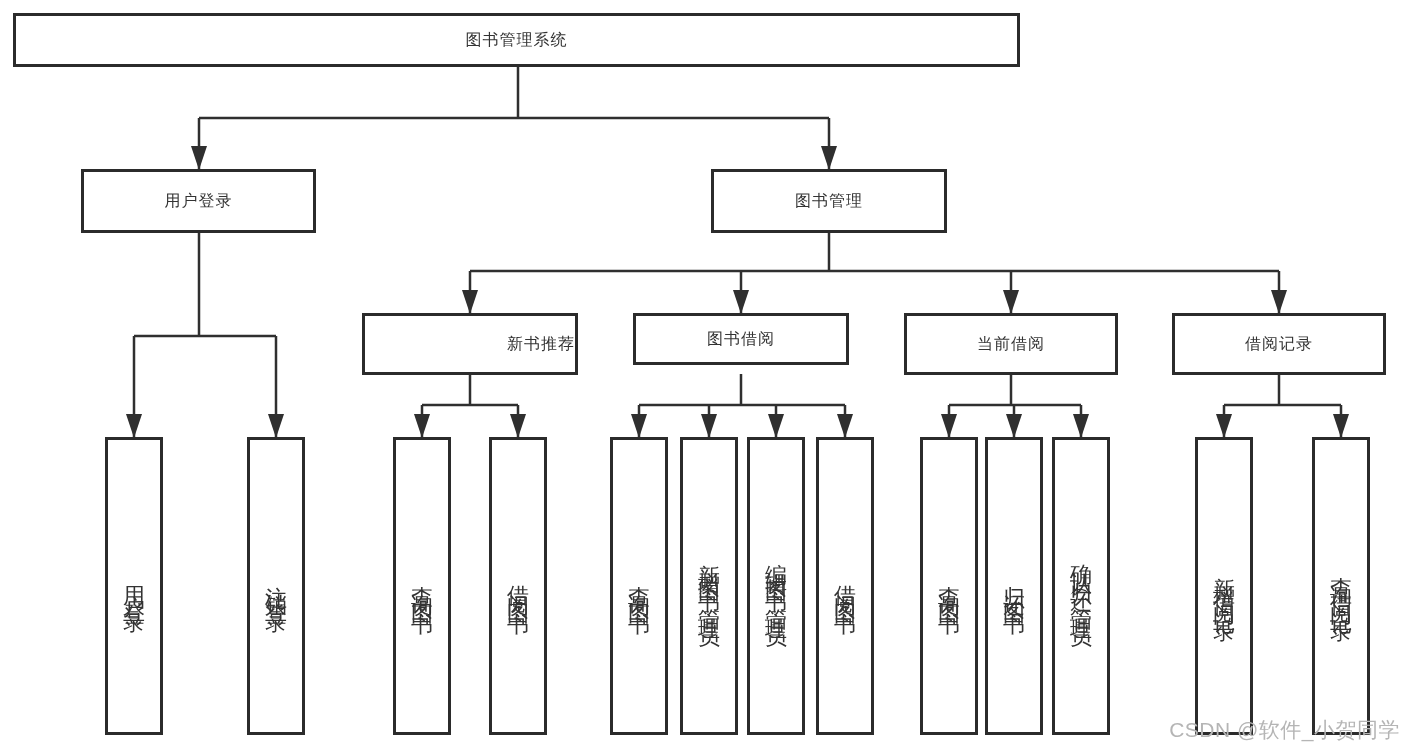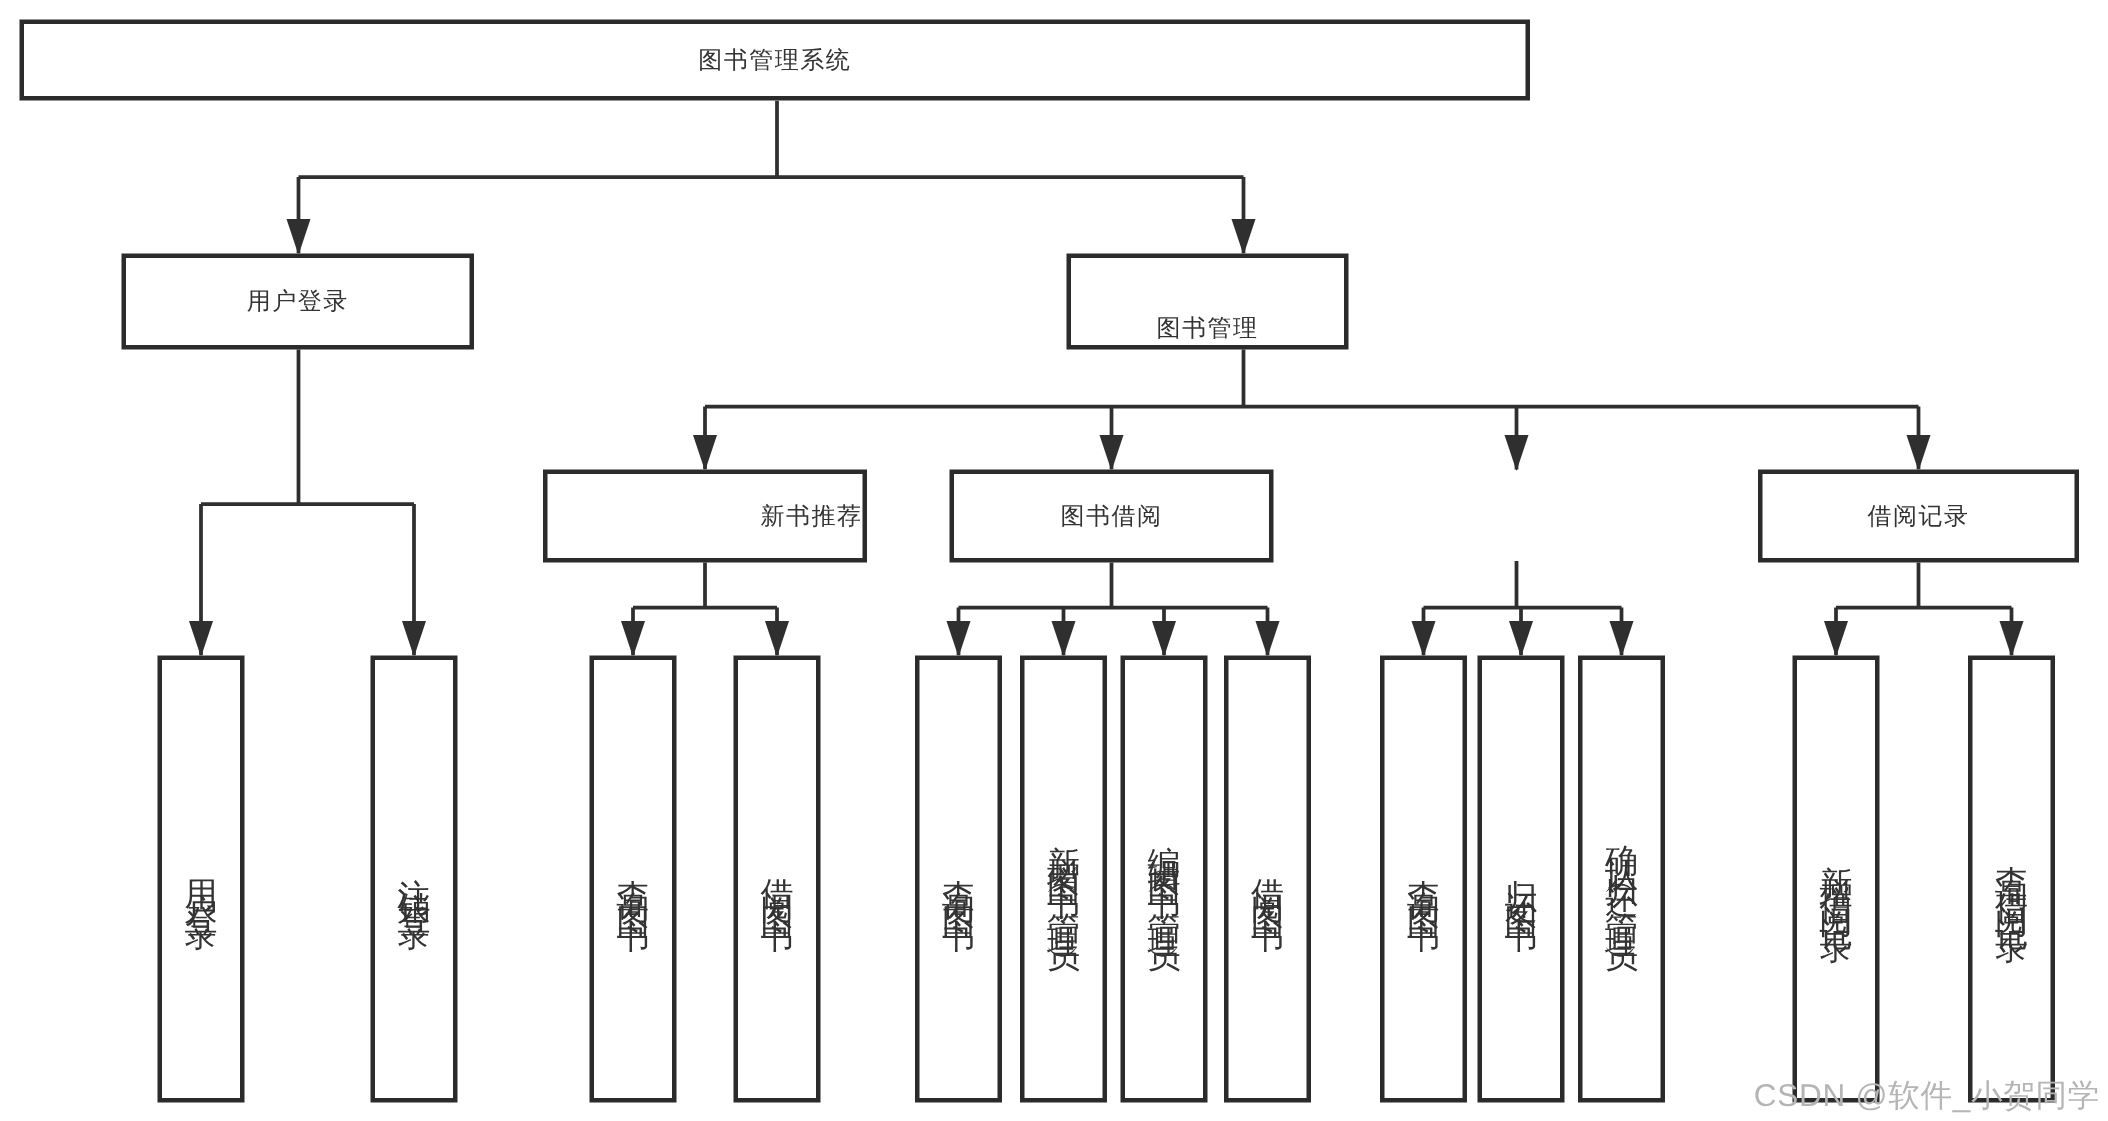--- a/index.html
+++ b/index.html
@@ -48,23 +48,23 @@
     top: 716px;
     font-size: 21px;
     color: #b5b5b5;
     letter-spacing: 0.5px;
     z-index: 3;
     white-space: nowrap;
   }
   
   .n-root  { left: 13px;   top: 13px;  width: 1007px; height: 54px; }
   .n-l2a   { left: 81px;   top: 169px; width: 235px;  height: 64px; }
-  .n-l2b   { left: 711px;  top: 169px; width: 188px;  height: 64px; align-items: flex-end; }
+  .n-l2b   { left: 711px;  top: 169px; width: 236px;  height: 64px; }
   .n-l3a   { left: 362px;  top: 313px; width: 216px;  height: 62px; justify-content: flex-end; }
-  .n-l3b   { left: 633px;  top: 313px; width: 216px;  height: 62px; }
+  .n-l3b   { left: 633px;  top: 313px; width: 216px;  height: 52px; }
   .n-l3c   { left: 904px;  top: 313px; width: 214px;  height: 62px; }
   .n-l3d   { left: 1172px; top: 313px; width: 214px;  height: 62px; }
   .leaf    { top: 437px; width: 58px; height: 298px; }
   .x105 { left: 105px; }  .x247 { left: 247px; }
   .x393 { left: 393px; }  .x489 { left: 489px; }
   .x610 { left: 610px; }  .x680 { left: 680px; }
   .x747 { left: 747px; }  .x816 { left: 816px; }
   .x920 { left: 920px; }  .x985 { left: 985px; }
   .x1052 { left: 1052px; }
   .x1195 { left: 1195px; } .x1312 { left: 1312px; }
@@ -125,20 +125,23 @@
   <div class="node h-node n-l2b">
     <span class="node-label">图书管理</span>
   </div>
 
   <div class="node h-node n-l3a">
     <span class="node-label">新书推荐</span>
   </div>
   <div class="node h-node n-l3b">
     <span class="node-label">图书借阅</span>
   </div>
+  <div class="node h-node n-l3c">
+    <span class="node-label">当前借阅</span>
+  </div>
   <div class="node h-node n-l3d">
     <span class="node-label">借阅记录</span>
   </div>
 
   <div class="node v-node leaf x105">
     <span class="node-label">用户登录</span>
   </div>
   <div class="node v-node leaf x247">
     <span class="node-label">注销登录</span>
   </div>

